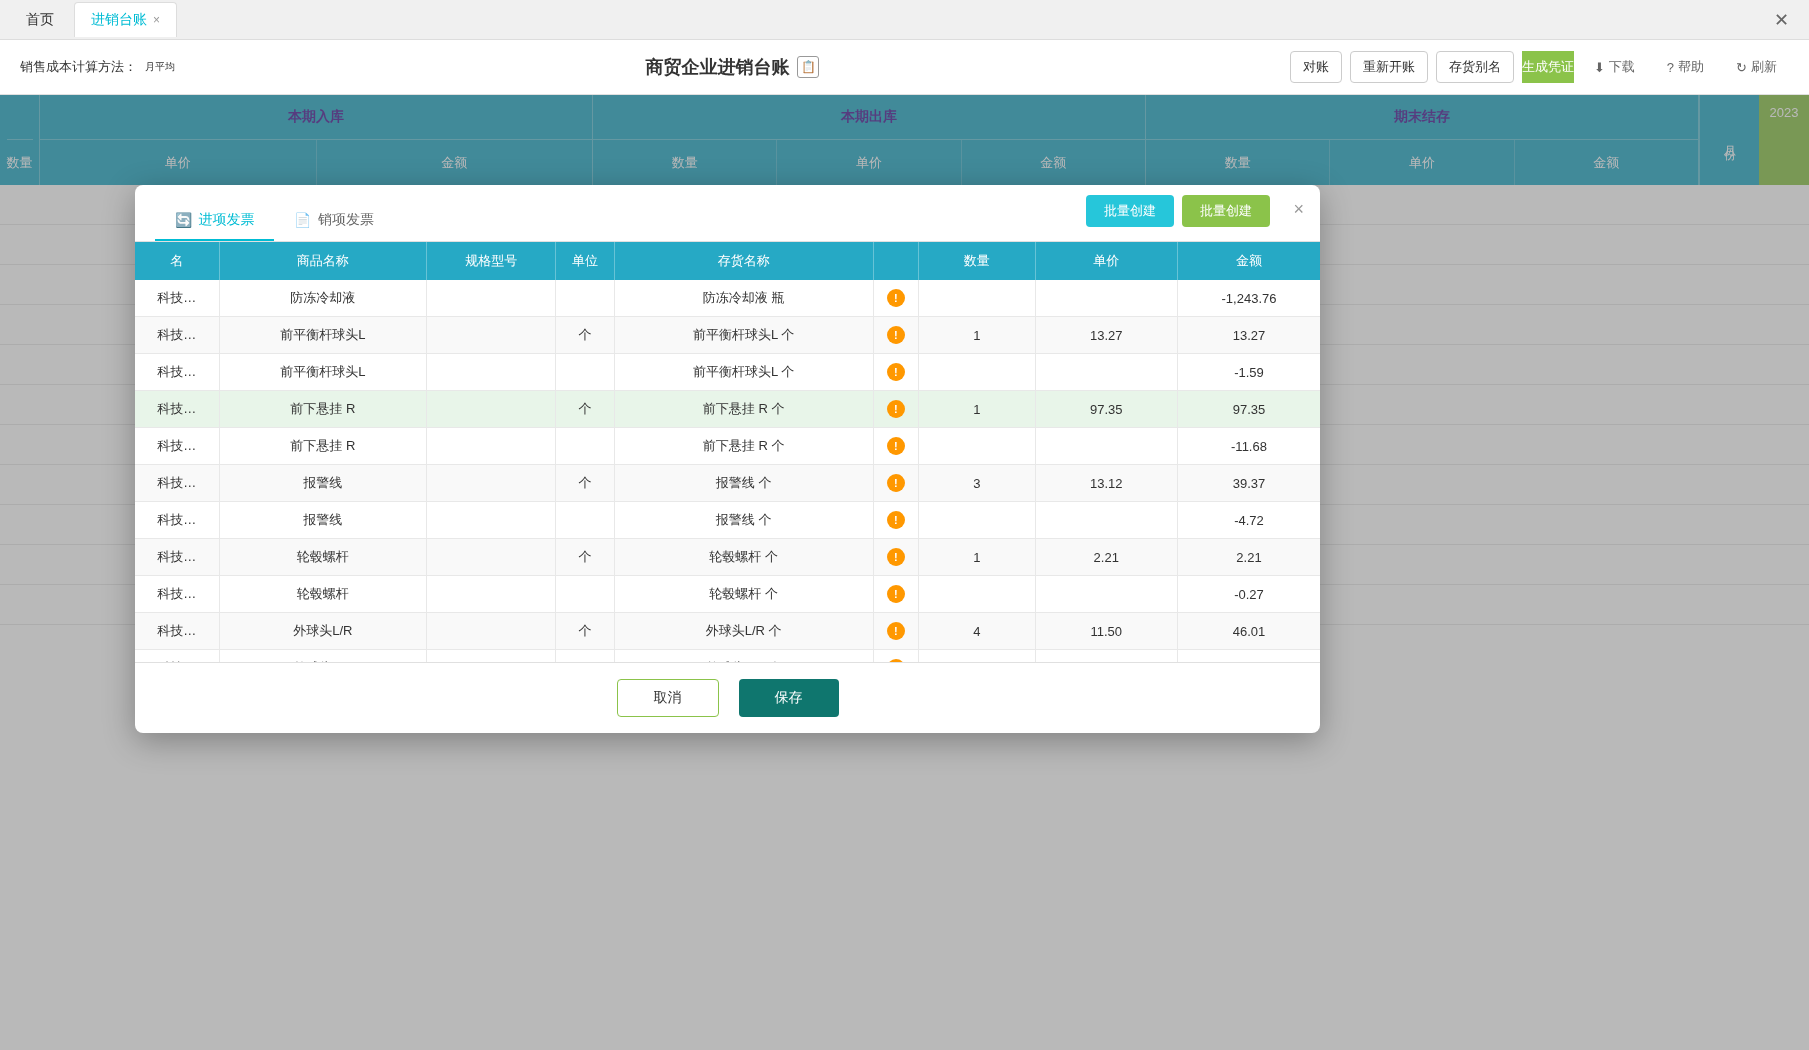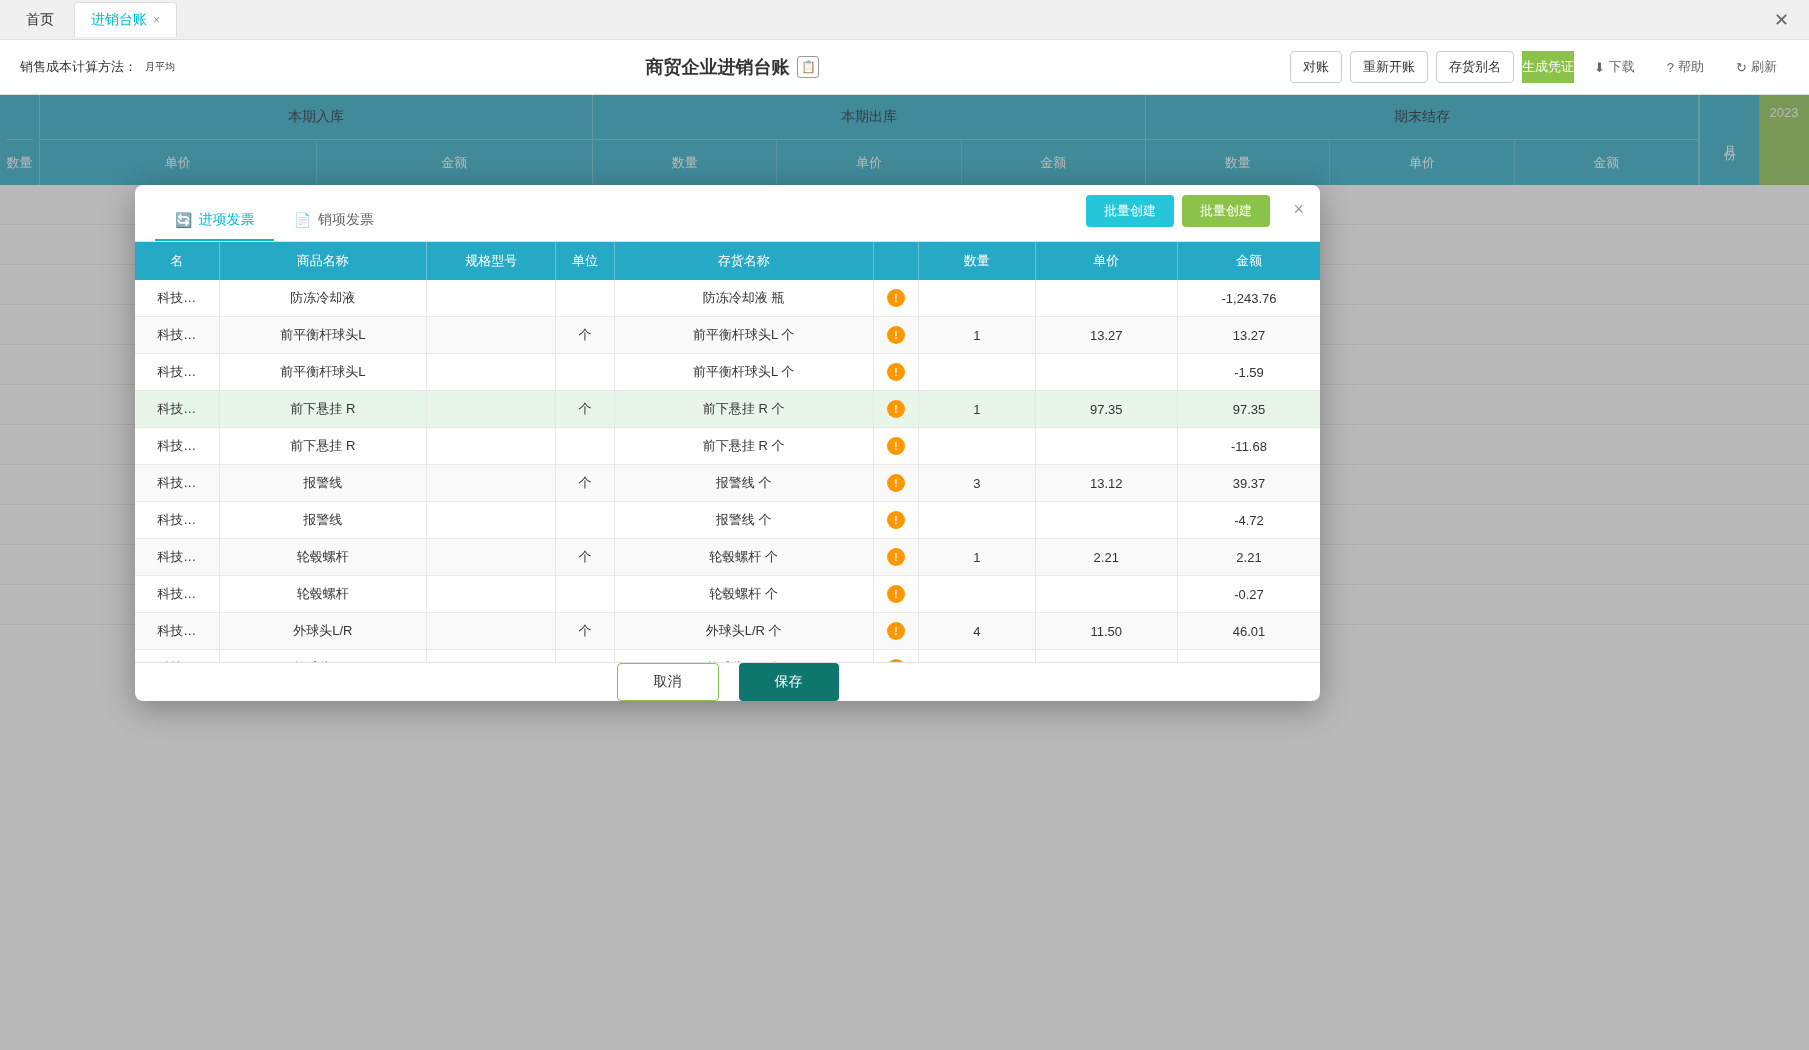--- a/index.html
+++ b/index.html
@@ -149,22 +149,22 @@
       flex-direction: column;
       border-right: 1px solid rgba(255,255,255,0.3);
       flex: 1;
     }
     .th-group-title {
       height: 45px;
       display: flex;
       align-items: center;
       justify-content: center;
       font-size: 14px;
-      color: #0f172a;
-      font-weight: normal;
+      color: #4c1d95;
+      font-weight: bold;
       border-bottom: 1px solid rgba(255,255,255,0.3);
     }
     .th-sub {
       height: 45px;
       display: flex;
     }
     .th-cell {
       flex: 1;
       display: flex;
       align-items: center;
@@ -296,21 +296,21 @@
       border-radius: 50%;
       color: #fff;
       align-items: center;
       justify-content: center;
       font-size: 11px;
       font-weight: bold;
     }
 
     
     .dialog-footer {
-      padding: 0 20px;
+      padding: 16px 20px;
       display: flex;
       justify-content: center;
       gap: 20px;
       border-top: 1px solid #e0e0e0;
     }
     .btn-cancel {
       padding: 9px 36px;
       border: 1px solid #8bc34a;
       background: #fff;
       border-radius: 4px;

